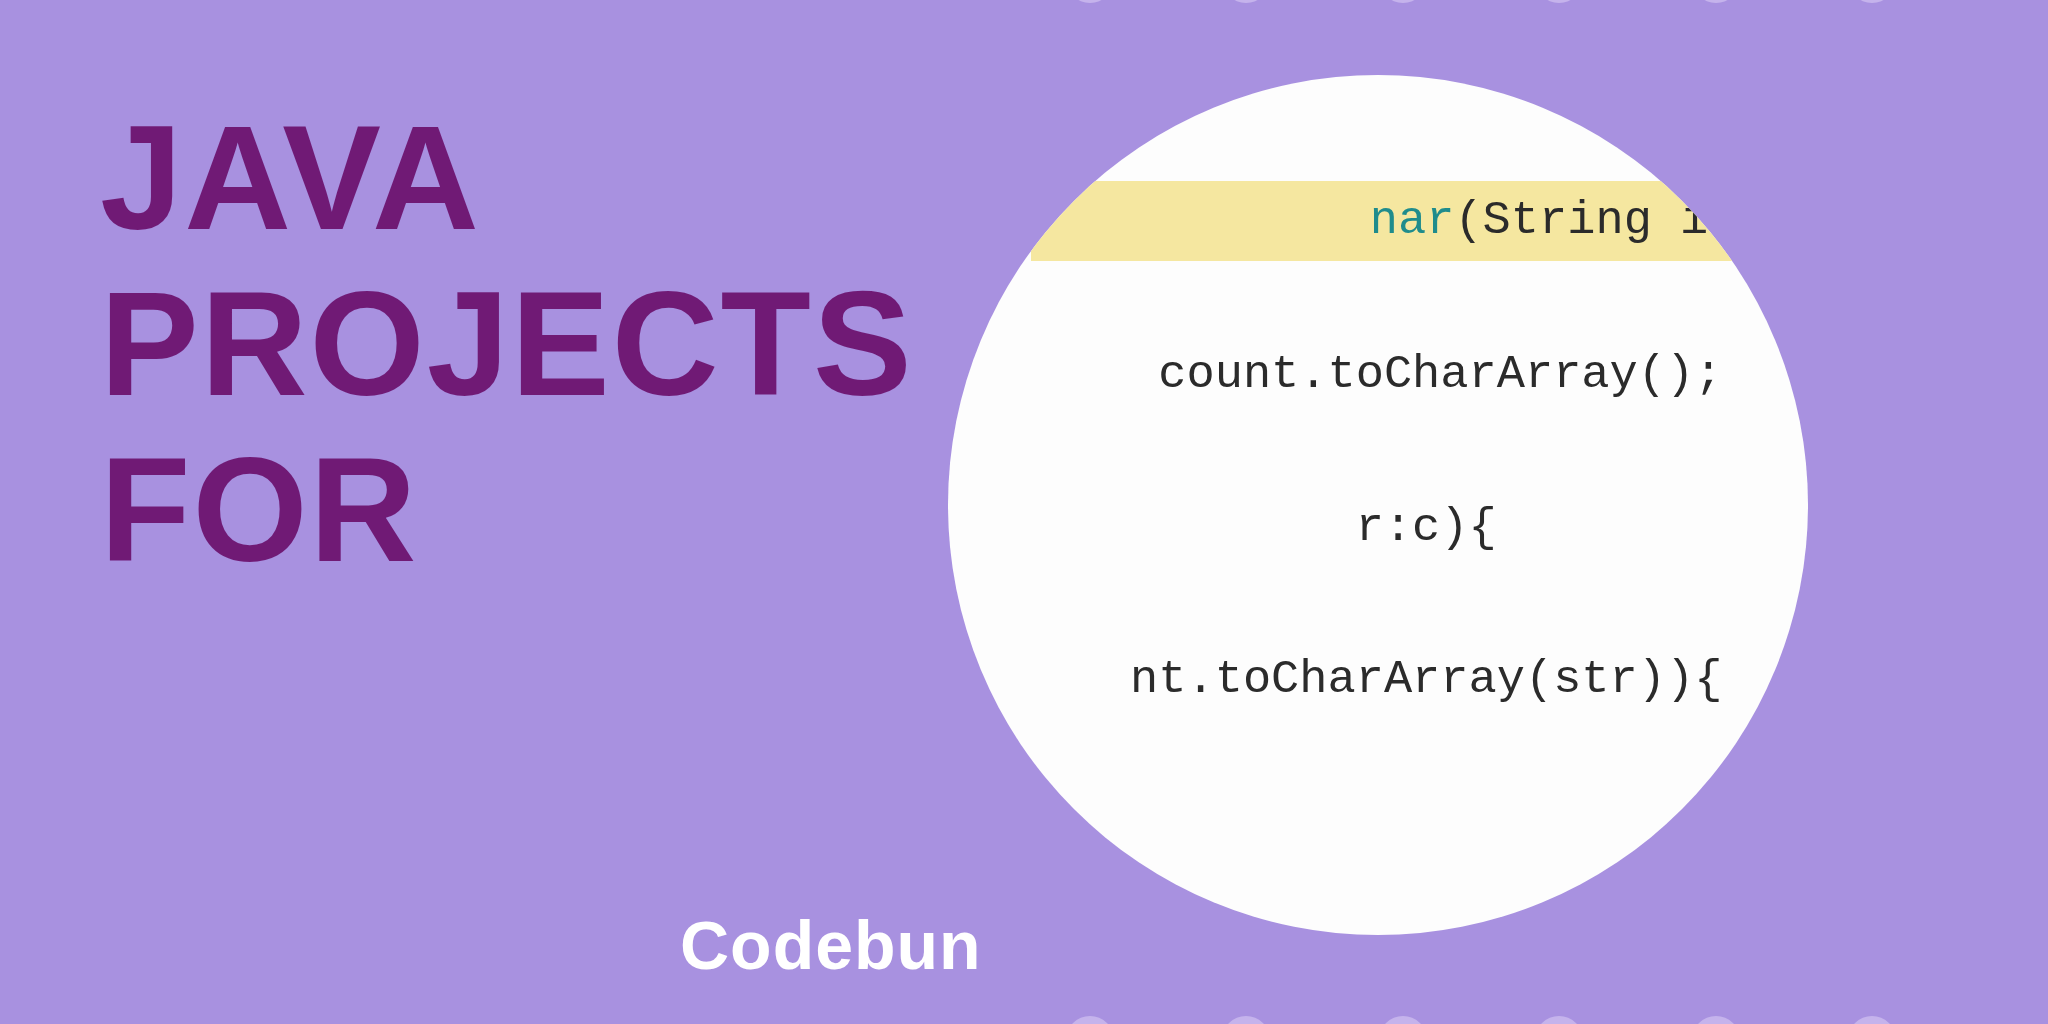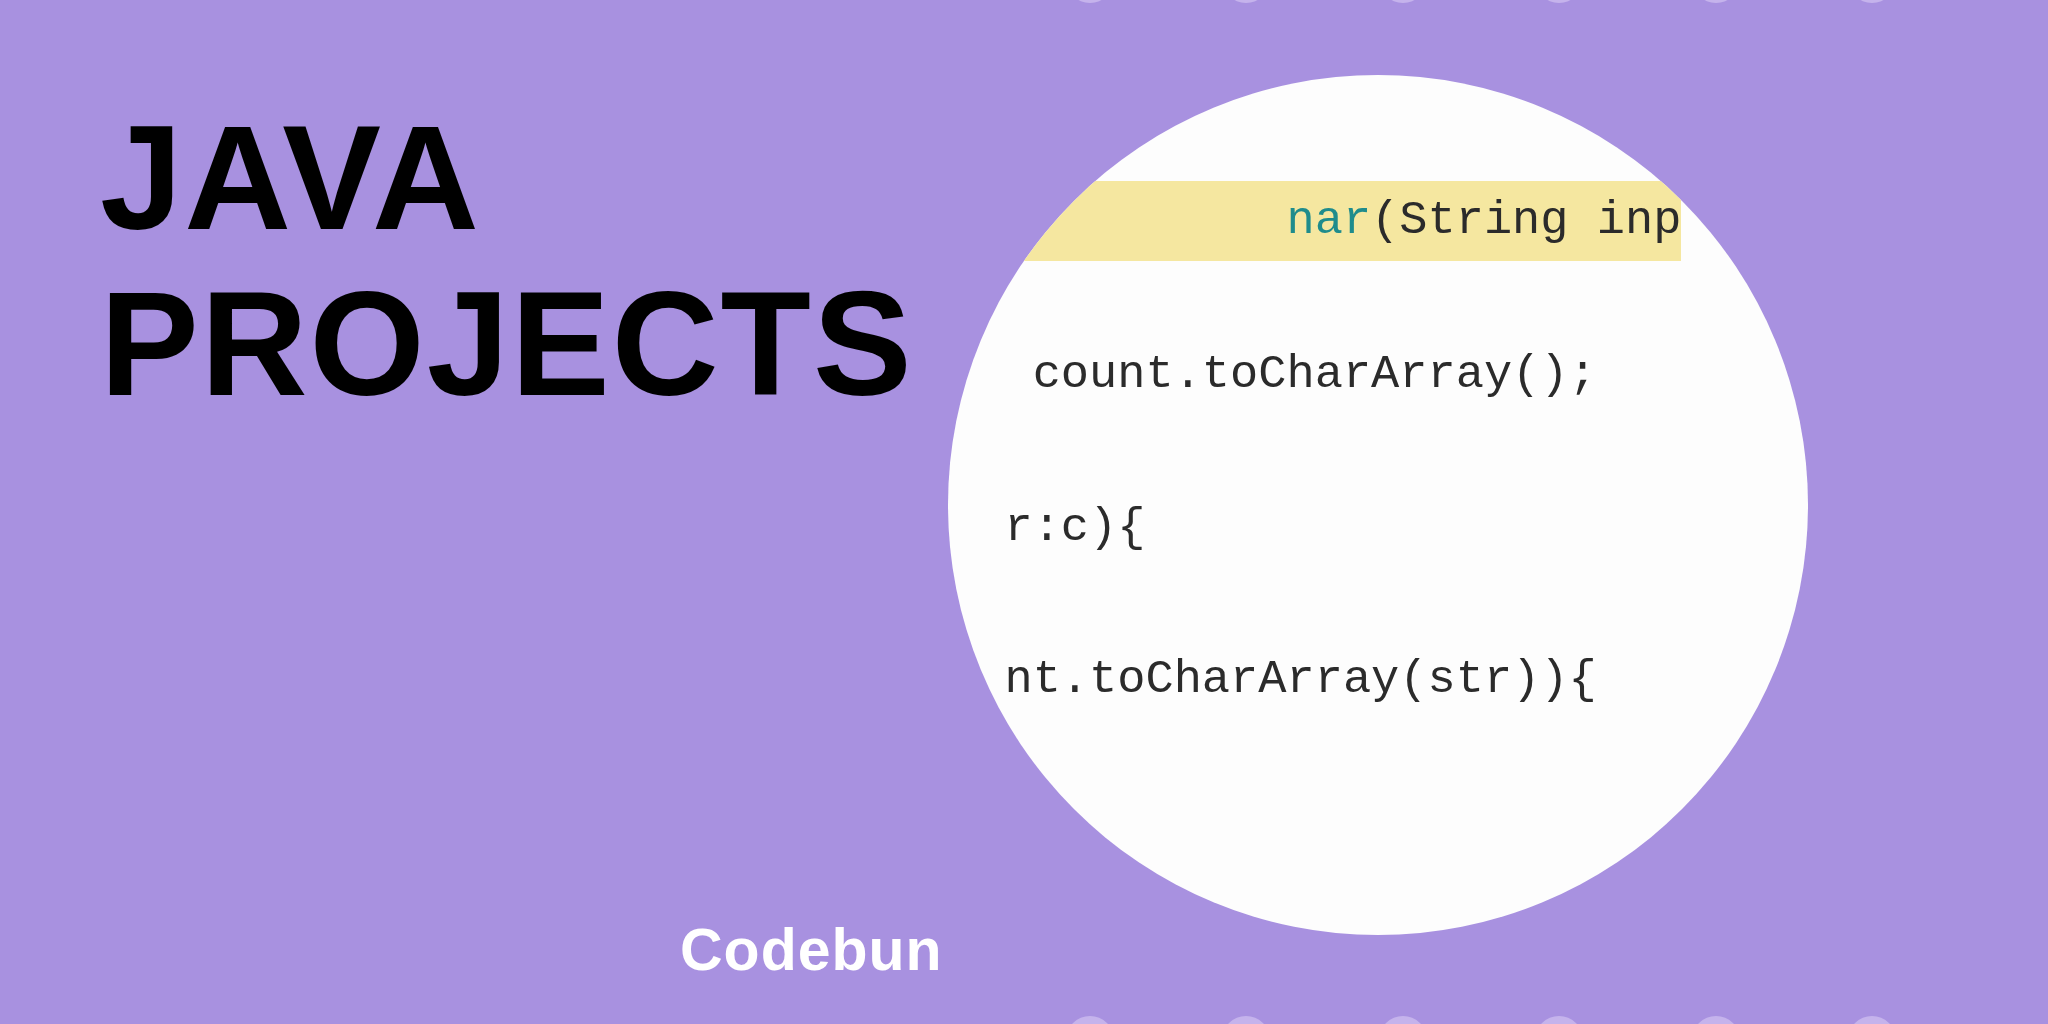--- a/index.html
+++ b/index.html
@@ -27,34 +27,34 @@
     border-radius: 50%;
     background: #c5b3ec;
     display: inline-block;
     margin: 0 52px;
     vertical-align: middle;
   }
   .headline {
     position: absolute;
     top: 95px;
     left: 100px;
-    color: #000000;
+    color: #701a75;
     font-weight: 700;
     font-size: 148px;
     line-height: 1.12;
     letter-spacing: 2px;
     font-family: "Arial Black", Arial, sans-serif;
   }
   .brand {
     position: absolute;
     bottom: 40px;
     left: 680px;
     color: #ffffff;
     font-weight: 700;
-    font-size: 59px;
+    font-size: 68px;
     letter-spacing: 1px;
     font-family: Arial, sans-serif;
   }
   .code-circle {
     position: absolute;
     top: 75px;
     left: 948px;
     width: 860px;
     height: 860px;
     border-radius: 50%;
@@ -65,21 +65,21 @@
     position: absolute;
     top: 30px;
     left: 0;
     width: 900px;
     font-family: "Consolas", "Courier New", monospace;
     font-size: 47px;
     line-height: 1.62;
     color: #2b2b2b;
     white-space: pre;
   }
-  .code-row { display: block; }
+  .code-row { display: block; text-align: center; }
   .highlight-row {
     display: inline-block;
     background: #f5e7a0;
     padding: 2px 0;
   }
   .kw-teal { color: #1f8c8c; }
 </style>
 </head>
 <body>
 
@@ -88,20 +88,21 @@
   <span class="dot"></span>
   <span class="dot"></span>
   <span class="dot"></span>
   <span class="dot"></span>
   <span class="dot"></span>
 </div>
 
 <div class="headline">
   <div>JAVA</div>
   <div>PROJECTS</div>
+  <div>FOR</div>
 </div>
 
 <div class="brand">Codebun</div>
 
 <div class="code-circle">
   <div class="code-content">
 <span class="code-row"><span class="highlight-row">            <span class="kw-teal">nar</span><span>(String inp</span></span></span>
 <span class="code-row">   <span>count.toCharArray();</span></span>
 <span class="code-row">  <span>r:c){</span></span>
 <span class="code-row">  <span>nt.toCharArray(str)){</span></span>

